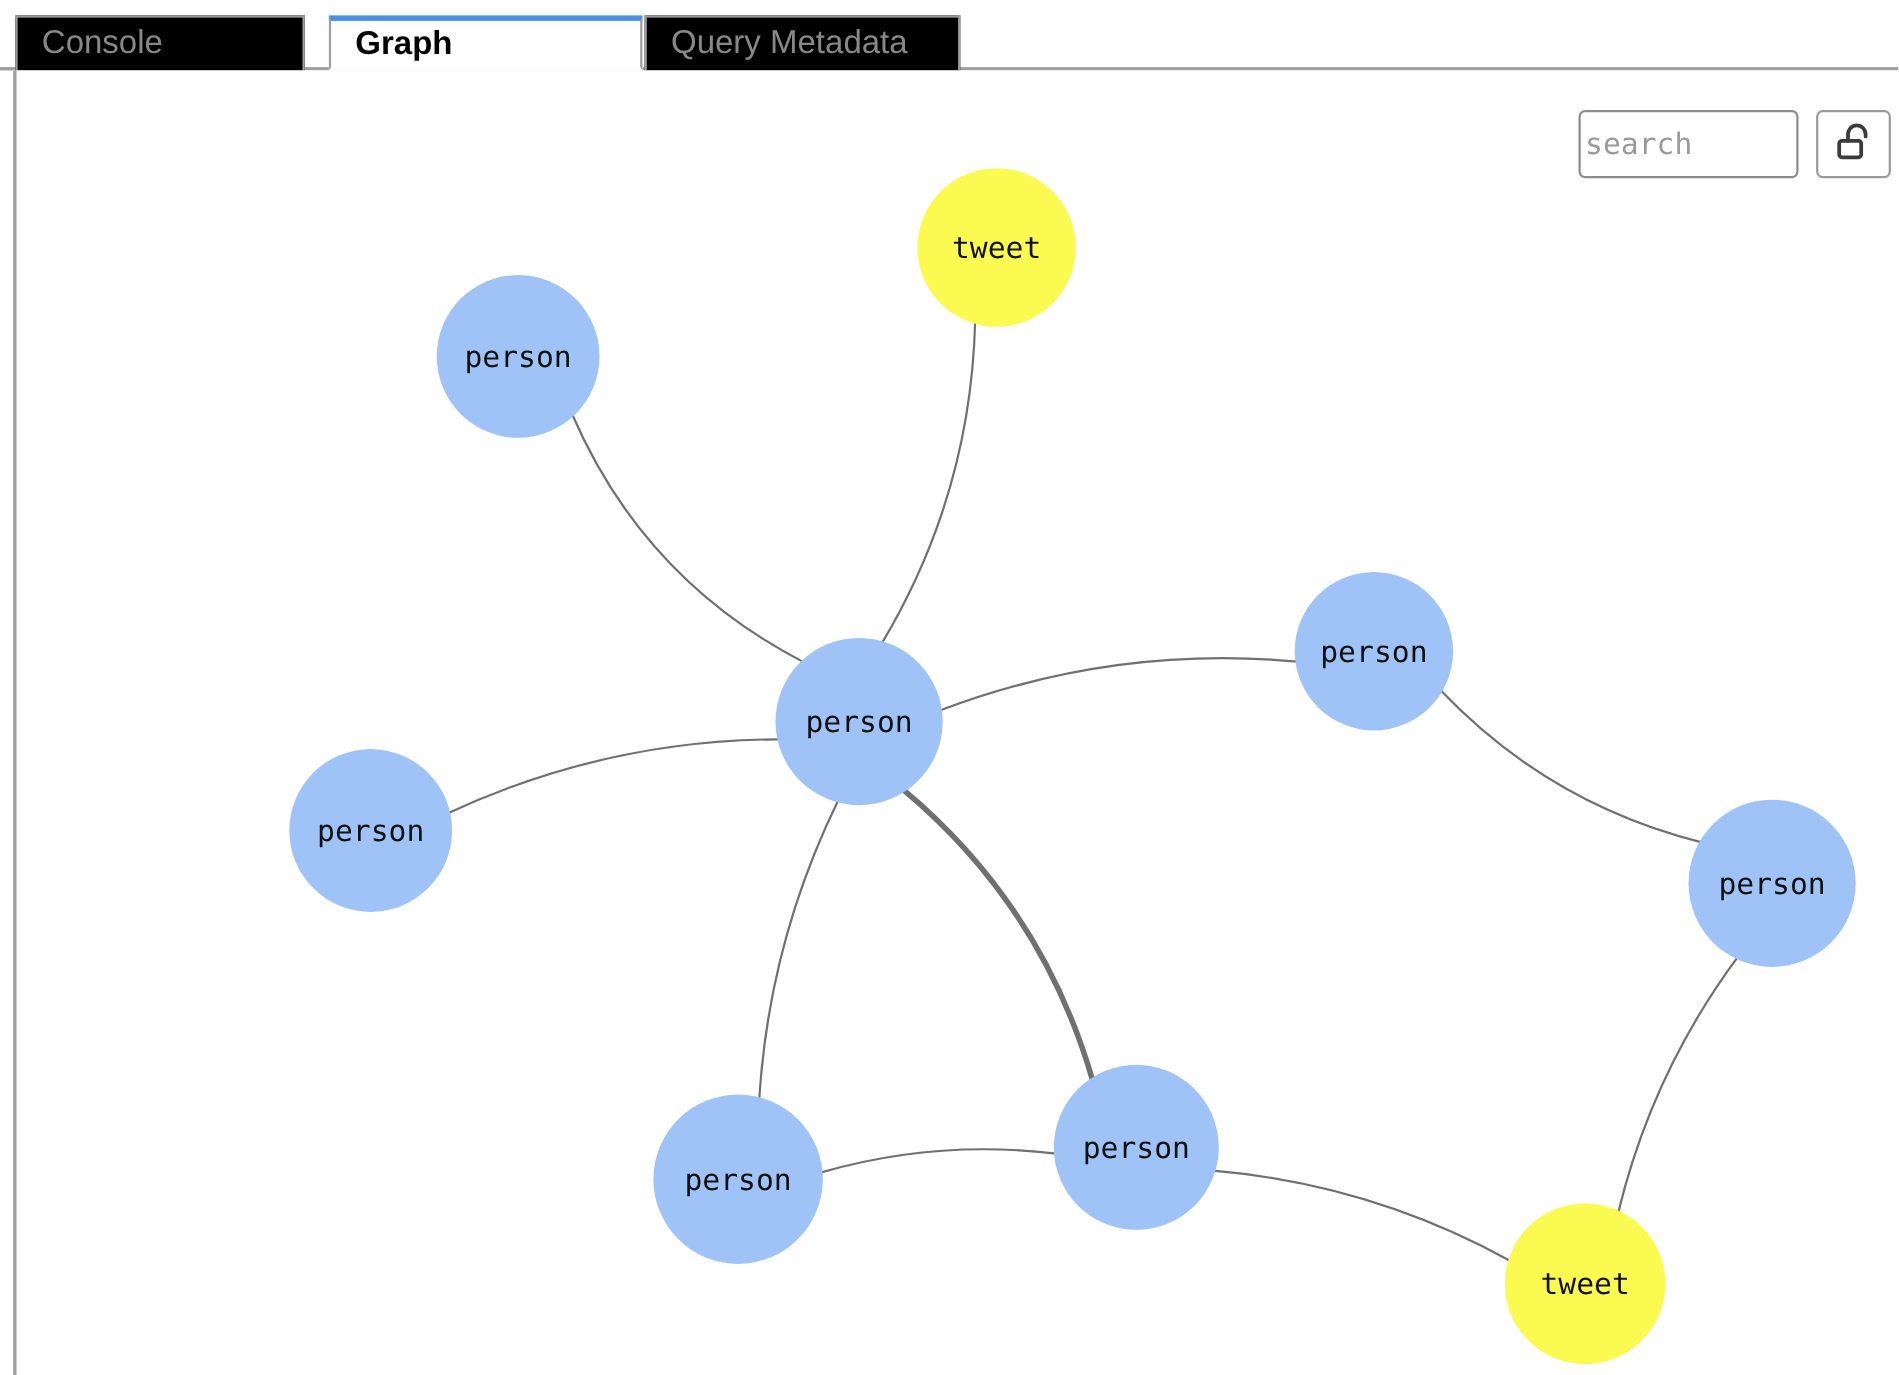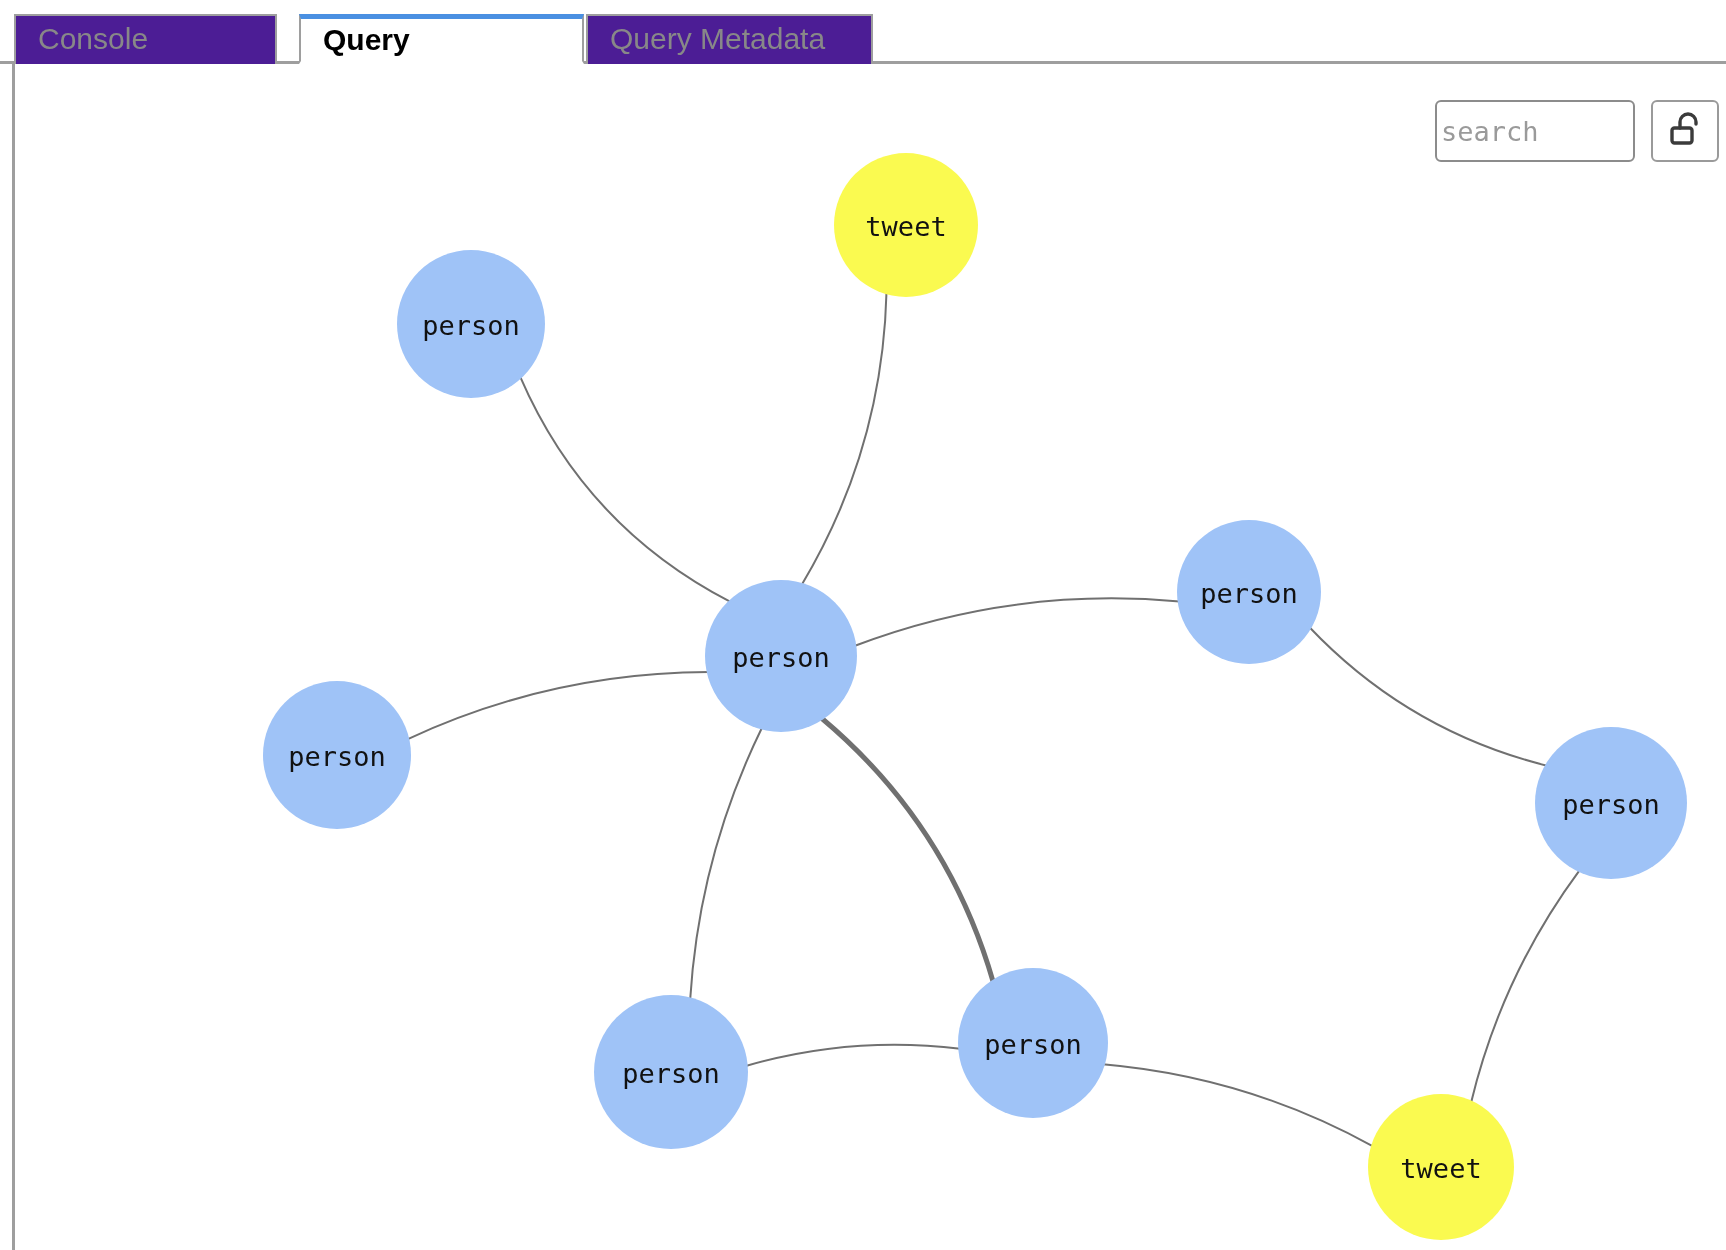--- a/index.html
+++ b/index.html
@@ -33,21 +33,21 @@
     height: 64px;
     box-sizing: border-box;
     border-bottom: 3px solid #9e9e9e;
     background: #ffffff;
   }
   .tab {
     position: absolute;
     top: 14px;
     height: 50px;
     box-sizing: border-box;
-    background: #4c1d95;
+    background: #000000;
     border: 2px solid #9e9e9e;
     border-bottom: none;
     color: #888888;
     font-size: 30px;
     line-height: 46px;
     padding-left: 22px;
     white-space: nowrap;
     cursor: pointer;
     user-select: none;
   }
@@ -134,21 +134,21 @@
   }
   .gedge { fill: none; stroke: #707070; }
 </style>
 </head>
 <body>
 
 <div id="app">
 
   <div id="tabstrip">
     <div class="tab" id="tab-console">Console</div>
-    <div class="tab active" id="tab-graph">Query</div>
+    <div class="tab active" id="tab-graph">Graph</div>
     <div class="tab" id="tab-metadata">Query Metadata</div>
   </div>
 
   <div id="pane">
 
     <svg id="graph-canvas" viewBox="0 0 1714 1186">
       <g id="edge-layer">
           <path d="M 871.5018496421054 228.22962243402037 Q 867.47401711538 385.7209538492535 786.6123303783456 520.9286848554642" class="gedge" stroke="#707070" stroke-width="2"></path>
           <path d="M 505.1382081690482 312.6254358455613 Q 570.1175391711816 462.8052224090568 715.4968416040338 537.9127464920621" class="gedge" stroke="#707070" stroke-width="2"></path>
           <path d="M 839.3176138394017 581.9736596458938 Q 996.8328958678752 522.0794323431693 1164.6455004221875 537.484376010641" class="gedge" stroke="#707070" stroke-width="2"></path>

